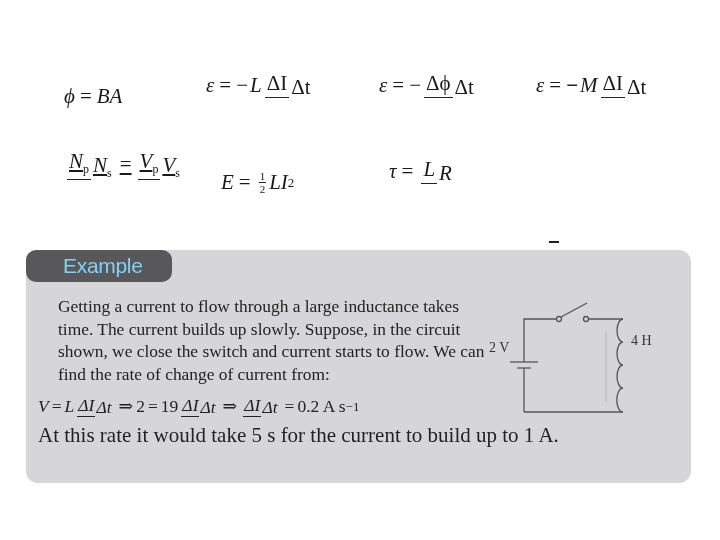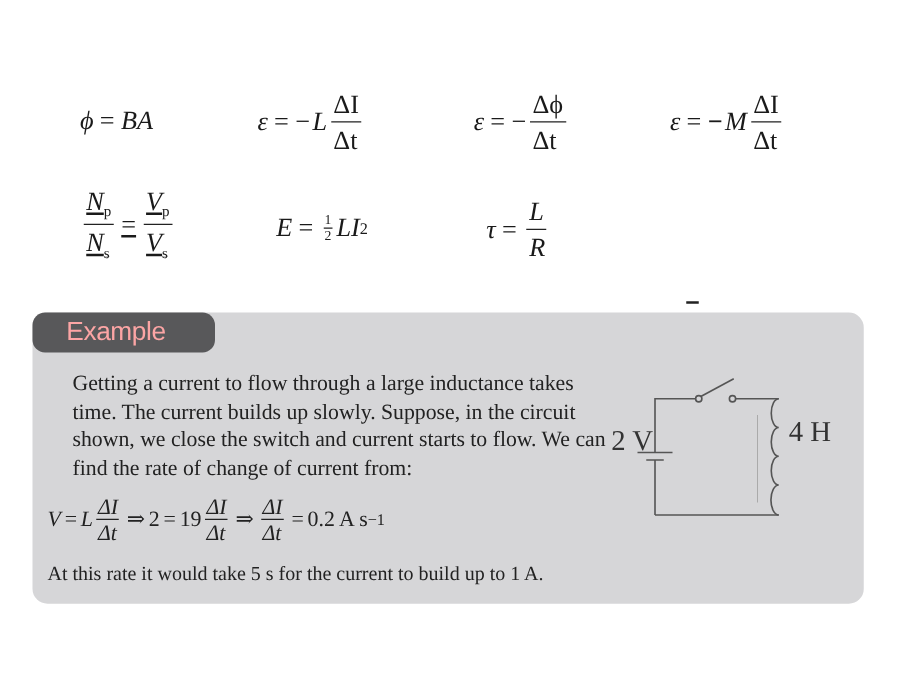--- a/index.html
+++ b/index.html
@@ -5,58 +5,58 @@
   html, body { margin: 0; padding: 0; }
   body {
     width: 720px; height: 540px; background: #ffffff; position: relative; overflow: hidden;
     font-family: "Liberation Serif", "DejaVu Serif", serif; color: #222;
   }
   .formula {
     position: absolute; display: flex; align-items: center; font-size: 21px;
     font-family: "Liberation Serif", serif; color: #1a1a1a; white-space: nowrap;
   }
   .i { font-style: italic; }
-  .frac { display: inline-flex; flex-direction: column; align-items: flex-start; margin: 0 3px; vertical-align: middle; }
+  .frac { display: inline-flex; flex-direction: row; align-items: flex-end; margin: 0 3px; vertical-align: middle; }
   .frac .num { padding: 0 2px 3px; border-bottom: 1.3px solid #222; line-height: 1.05; }
   .frac .den { padding: 3px 2px 0; line-height: 1.05; }
   .op { margin: 0 5px; }
   .sub { font-size: 12px; vertical-align: -5px; font-style: normal; }
   .sup { font-size: 13px; vertical-align: 9px; }
   .small-frac { display: inline-flex; flex-direction: column; align-items: center; font-size: 11px; margin: 0 3px; }
   .small-frac .num { border-bottom: 1px solid #222; padding: 0 1px; line-height: 1.1; }
   .small-frac .den { line-height: 1.1; }
 
   .artifact { position: absolute; left: 549px; top: 241px; width: 10px; height: 2px; background: #222; }
 
   .example-box {
     position: absolute; left: 26px; top: 250px; width: 665px; height: 233px;
     background: #d6d6d8; border-radius: 12px;
   }
   .example-tab {
     position: absolute; left: 26px; top: 250px; width: 146px; height: 32px;
-    background: #58585a; border-radius: 10px; color: #fca5a5;
+    background: #58585a; border-radius: 10px; color: #7dd3fc;
     font-family: "Liberation Sans", "DejaVu Sans", sans-serif; font-size: 21px;
-    display: flex; align-items: center; padding-left: 27px; box-sizing: border-box; letter-spacing: -0.3px;
+    display: flex; align-items: center; padding-left: 37px; box-sizing: border-box; letter-spacing: -0.3px;
   }
   .example-text {
     position: absolute; left: 38px; top: 295px; width: 430px;
     font-size: 17.4px; line-height: 22.5px; color: #222; margin-left: 20px;
   }
   .example-text p { margin: 0; }
   .calc {
     position: absolute; left: 38px; top: 396px; font-size: 17.5px; display: flex; align-items: center; color: #222;
   }
   .calc .frac .num { border-bottom: 1px solid #222; padding: 0 1px 1px; }
   .calc .frac .den { padding: 1px 1px 0; }
   .calc .op { margin: 0 3px; }
   .conclusion {
-    position: absolute; left: 38px; top: 451px; font-size: 16px; color: #222;
+    position: absolute; left: 38px; top: 423px; font-size: 21px; color: #222;
   }
   .circuit { position: absolute; left: 480px; top: 290px; }
-  .circuit-label { position: absolute; font-size: 23px; color: #333; font-family: "Liberation Serif", serif; }
+  .circuit-label { position: absolute; font-size: 14px; color: #333; font-family: "Liberation Serif", serif; }
 </style>
 </head>
 <body>
 
 <div class="formula" style="left:64px; top:84px;">
   <span class="i">ϕ</span>
   <span class="op">=</span>
   <span class="i">BA</span>
 </div>
 

